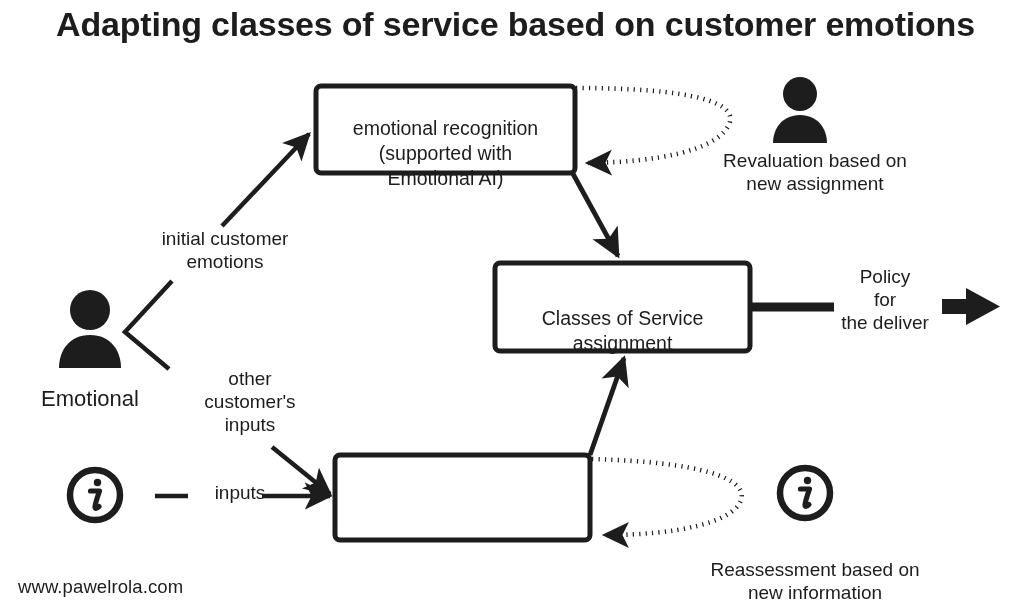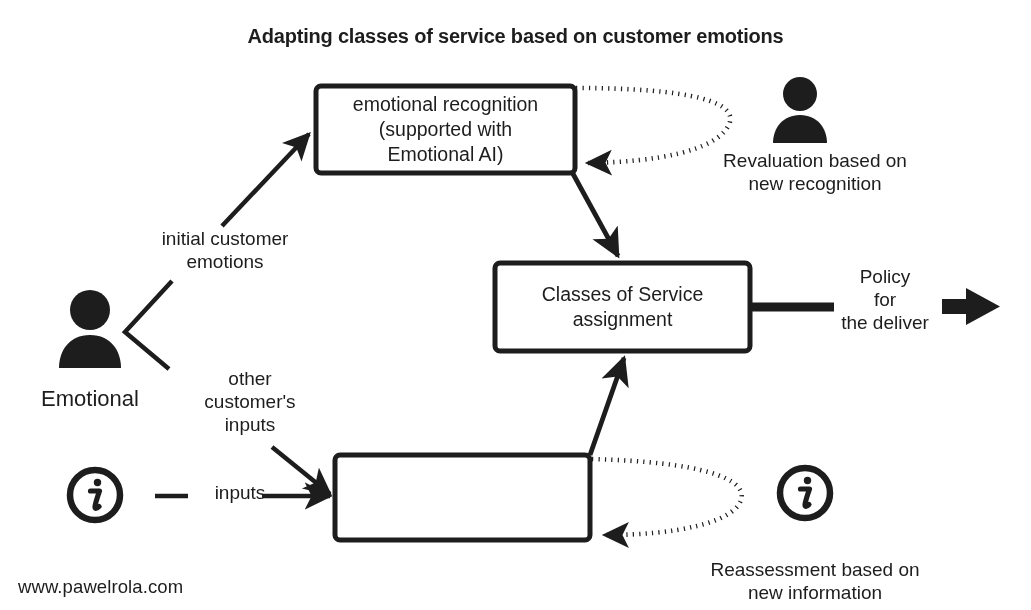--- a/index.html
+++ b/index.html
@@ -25,36 +25,37 @@
   }
   .txt {
     position: absolute;
     text-align: center;
     line-height: 1.2;
     white-space: pre;
     color: #1d1d1d;
   }
   #page-title {
     left: 0;
-    top: 24px;
+    top: 4px;
     width: 1031px;
-    font-size: 20px;
+    font-size: 34px;
     font-weight: bold;
     letter-spacing: -0.2px;
   }
   .box-label {
     position: absolute;
     display: flex;
     align-items: center;
     justify-content: center;
     text-align: center;
     line-height: 1.28;
     font-size: 19.5px;
     color: #1d1d1d;
     pointer-events: none;
+    margin-top: 24px;
   }
   #box-emotional-recognition {
     left: 316px; top: 86px; width: 259px; height: 87px;
   }
   #box-classes-of-service {
     left: 495px; top: 263px; width: 255px; height: 88px;
   }
   #box-non-emotional {
     left: 335px; top: 455px; width: 255px; height: 85px;
   }
@@ -140,21 +141,21 @@
 
   <div class="txt" id="label-other-inputs">other
 customer's
 inputs</div>
 
   <div class="txt" id="label-inputs">inputs</div>
 
   <div class="txt" id="label-customer">Emotional</div>
 
   <div class="txt" id="label-revaluation">Revaluation based on
-new recognition</div>
+new assignment</div>
 
   <div class="txt" id="label-reassessment">Reassessment based on
 new information</div>
 
   <div class="txt" id="label-policy">Policy
 for
 the deliver</div>
 
   <div class="txt" id="footer-site">www.pawelrola.com</div>
 

